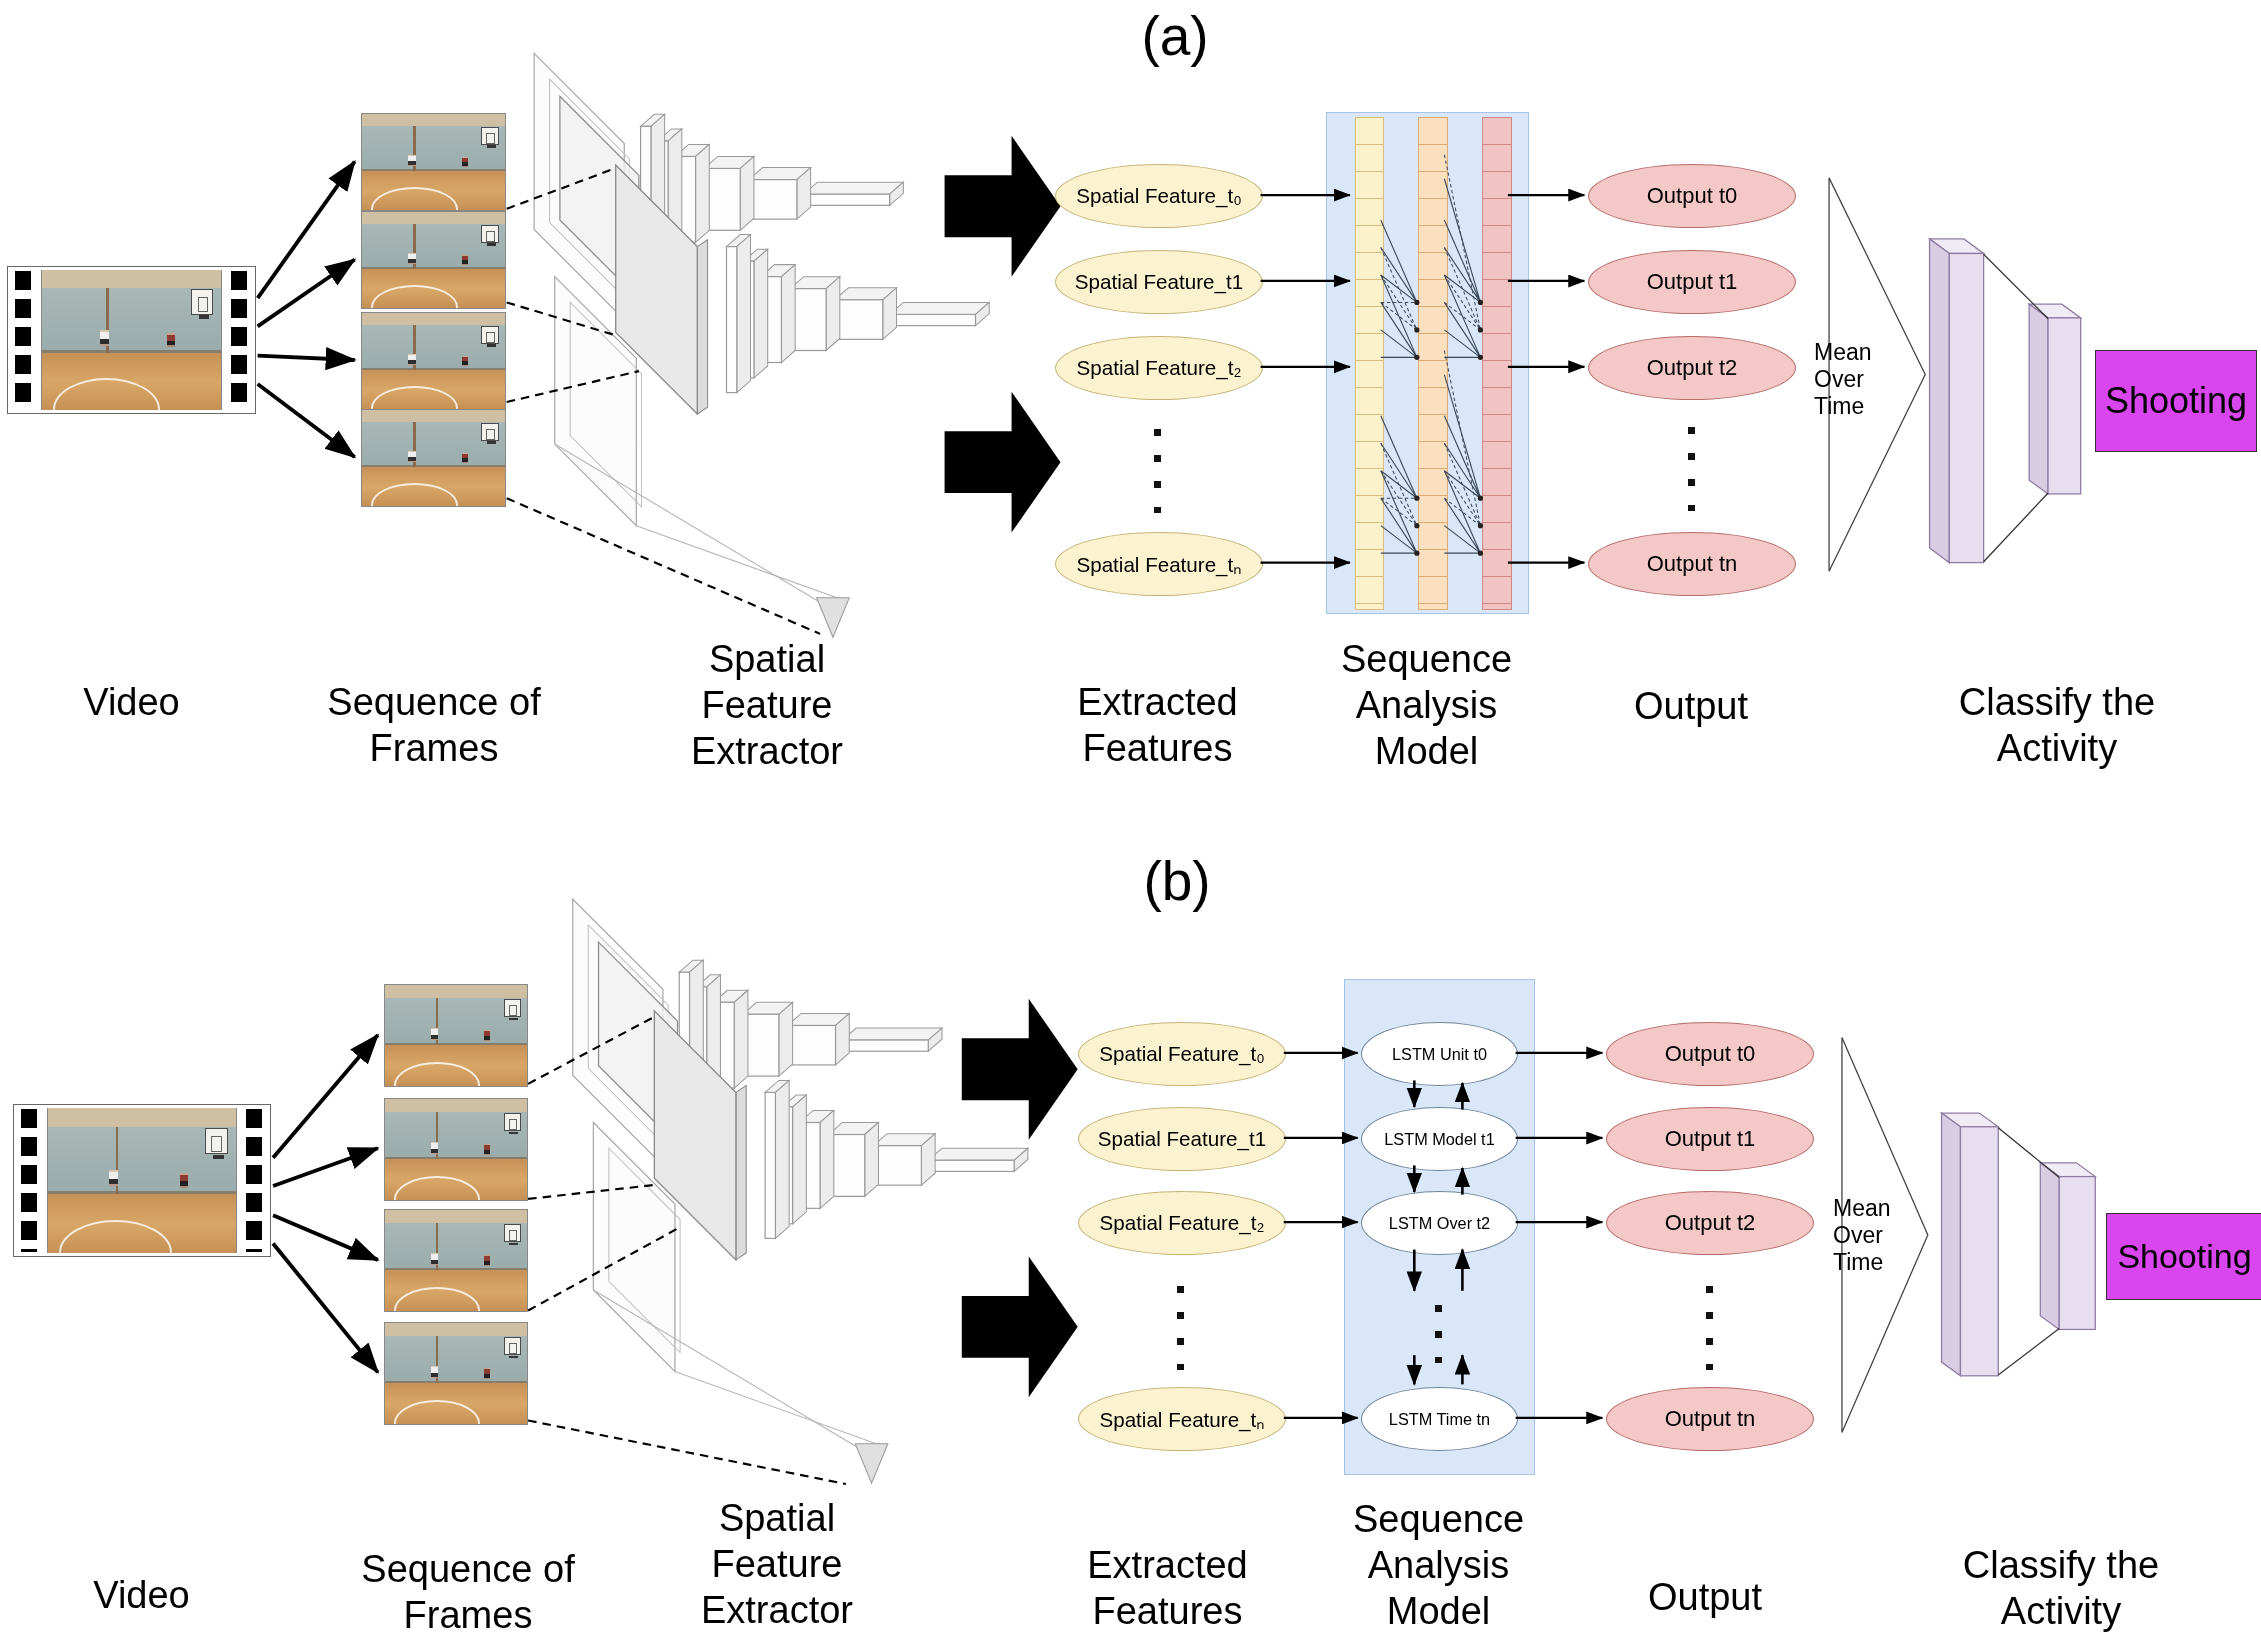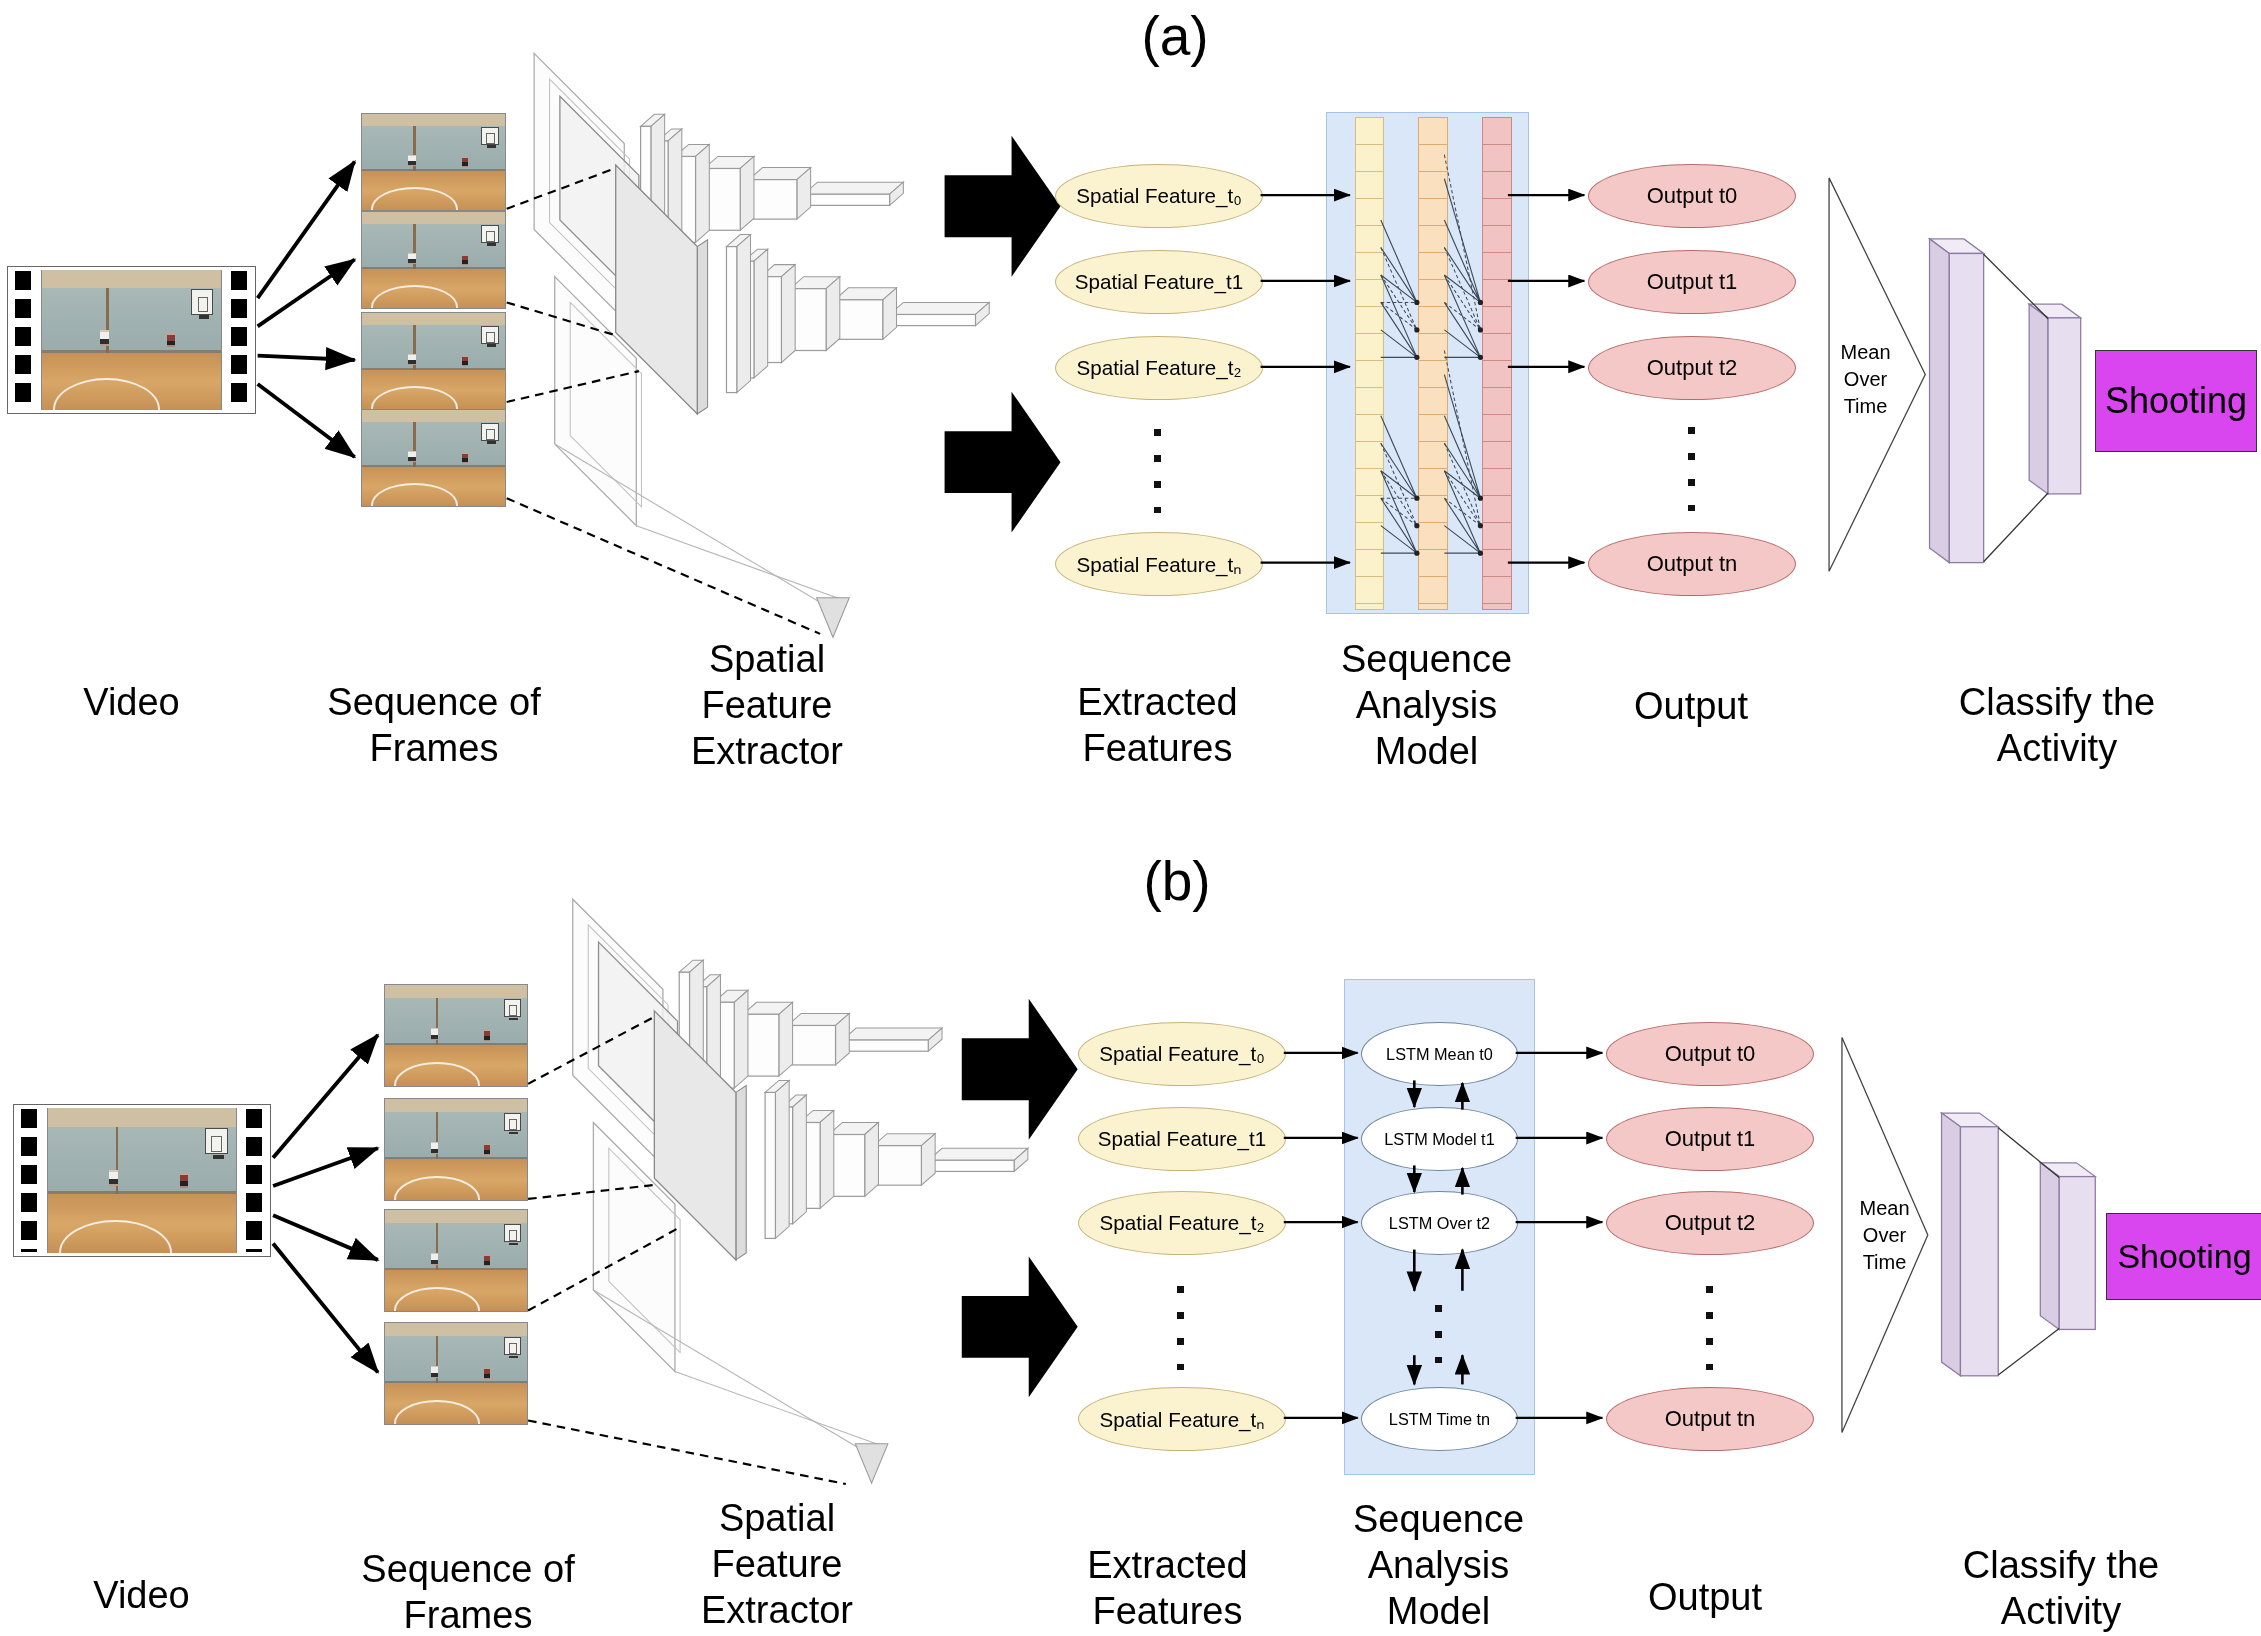--- a/index.html
+++ b/index.html
@@ -14,21 +14,21 @@
        font-size:20.6px;text-align:center}
   .feat{background:#FBF2CF;border:1.7px solid #C5B479}
   .out{background:#F3C8C7;border:1.7px solid #B76B69;font-size:22px}
   .lstm{background:#fff;border:1.3px solid #70859A;font-size:16.3px}
   .sambox{background:#D9E7F8;border:1.3px solid #A5C4E8}
   .sam-col{position:absolute;width:27.5px;border:0.9px solid}
   .col-y{border-color:#D8BC80;background:repeating-linear-gradient(180deg,#FBF1CB 0 26px,#D8BC80 26px 27px)}
   .col-o{border-color:#DCAC72;background:repeating-linear-gradient(180deg,#FAE0BF 0 26px,#DCAC72 26px 27px)}
   .col-p{border-color:#CE8987;background:repeating-linear-gradient(180deg,#F1C3C2 0 26px,#CE8987 26px 27px)}
   .dots{width:6.9px;height:84px;background:repeating-linear-gradient(180deg,#111 0 6.9px,transparent 6.9px 26px)}
-  .meantxt{width:103px;text-align:center;font-size:20px;line-height:27px}
+  .meantxt{width:103px;text-align:left;font-size:23px;line-height:27px}
   .meantxt span{display:block}
   .shoot{border:1.7px solid #333;display:flex;align-items:center;justify-content:center;font-size:36px;background:#d946ef}
   .film{display:flex;border:1.7px solid #666;background:#fff;padding:2.6px;box-sizing:border-box}
   .sprock{flex:0 0 26px;margin:1.7px 0;background:repeating-linear-gradient(180deg,#000 0 19px,transparent 19px 28px) center top/16.3px 100% no-repeat}
   .film .scene{flex:1;margin:0 4.3px;border-left:1.3px solid #888;border-right:1.3px solid #888}
   .frame{border:0.9px solid #888}
   .scene{position:relative;width:100%;height:100%;overflow:hidden;
     background:linear-gradient(180deg,#cfc0a4 0,#cfc0a4 13%,#a7b8b7 13%,#9aacab 57%,#877d6c 57%,#877d6c 59.5%,#c79157 59.5%,#d8a767 80%,#c69055 100%)}
   .scene i{position:absolute;display:block}
   .bb{right:4.5%;top:14%;width:12%;height:18%;background:#f2f2ee;border:1.7px solid #4a4a4a;box-sizing:border-box}
@@ -302,21 +302,21 @@
       </div>
     </div>
 
 <div class="ell feat" style="left:1078px;top:1022px;width:206px;height:62px">Spatial Feature_t₀</div>
 <div class="ell feat" style="left:1078px;top:1107px;width:206px;height:62px">Spatial Feature_t1</div>
 <div class="ell feat" style="left:1078px;top:1191px;width:206px;height:62px">Spatial Feature_t₂</div>
 <div class="ell feat" style="left:1078px;top:1387px;width:206px;height:62px">Spatial Feature_tₙ</div>
 <div class="dots" style="left:1177px;top:1286px"></div>
 
 <div class="sambox" style="left:1344px;top:979px;width:189px;height:494px"></div>
-<div class="ell lstm" style="left:1361px;top:1022px;width:155px;height:62px">LSTM Mean t0</div>
+<div class="ell lstm" style="left:1361px;top:1022px;width:155px;height:62px">LSTM Unit t0</div>
 <div class="ell lstm" style="left:1361px;top:1107px;width:155px;height:62px">LSTM Model t1</div>
 <div class="ell lstm" style="left:1361px;top:1191px;width:155px;height:62px">LSTM Over t2</div>
 <div class="ell lstm" style="left:1361px;top:1387px;width:155px;height:62px">LSTM Time tn</div>
 <div class="dots" style="left:1435px;top:1305px;height:58px"></div>
 
 <div class="ell out" style="left:1606px;top:1022px;width:206px;height:62px">Output t0</div>
 <div class="ell out" style="left:1606px;top:1107px;width:206px;height:62px">Output t1</div>
 <div class="ell out" style="left:1606px;top:1191px;width:206px;height:62px">Output t2</div>
 <div class="ell out" style="left:1606px;top:1387px;width:206px;height:62px">Output tn</div>
 <div class="dots" style="left:1706px;top:1286px"></div>

